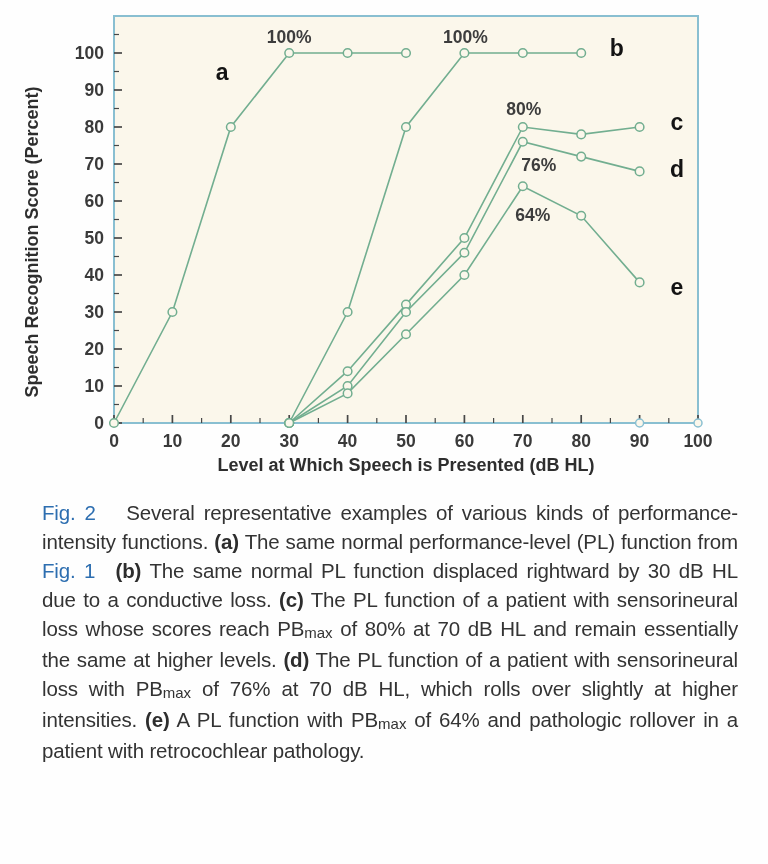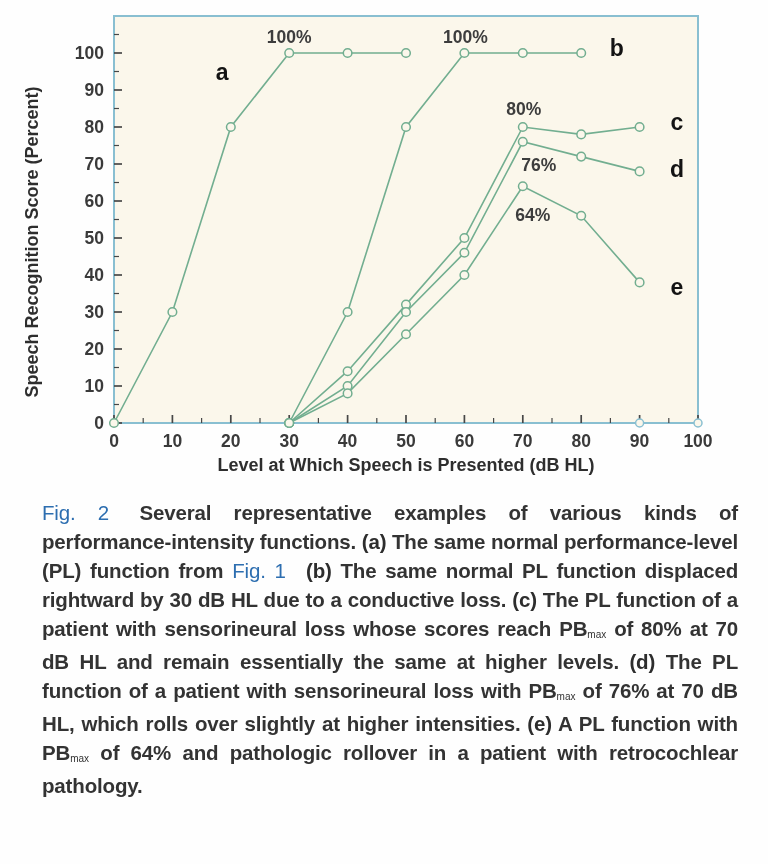--- a/index.html
+++ b/index.html
@@ -21,24 +21,24 @@
   
   .caption {
     width: 696px;
     margin: 16px 26px 0 42px;
     text-align: justify;
     font-size: 20.5px;
     line-height: 29px;
     color: #333333;
     letter-spacing: -0.15px;
   }
-  .seg-n   { font-weight: 700; }
+  .seg-n   { font-weight: 400; }
   .seg-b   { font-weight: 700; color: #2d2d2d; }
   .seg-fig { font-weight: 400; }
-  .seg-sub { font-size: 10px; position: relative; top: 2px; letter-spacing: 0; }
+  .seg-sub { font-size: 15px; position: relative; top: 2px; letter-spacing: 0; }
 </style>
 </head>
 <body>
 
 <div class="figure-wrap">
   <svg id="chart" width="768" height="482" viewBox="0 0 768 482">
       <rect x="114" y="16" width="584" height="407" fill="#fbf7eb" stroke="#89bfd1" stroke-width="2"></rect>
       <line x1="114" y1="423" x2="122" y2="423" stroke="#474747" stroke-width="1.7"></line>
       <text x="104" y="429" text-anchor="end" class="tick-label">0</text>
       <line x1="114" y1="386" x2="122" y2="386" stroke="#474747" stroke-width="1.7"></line>

